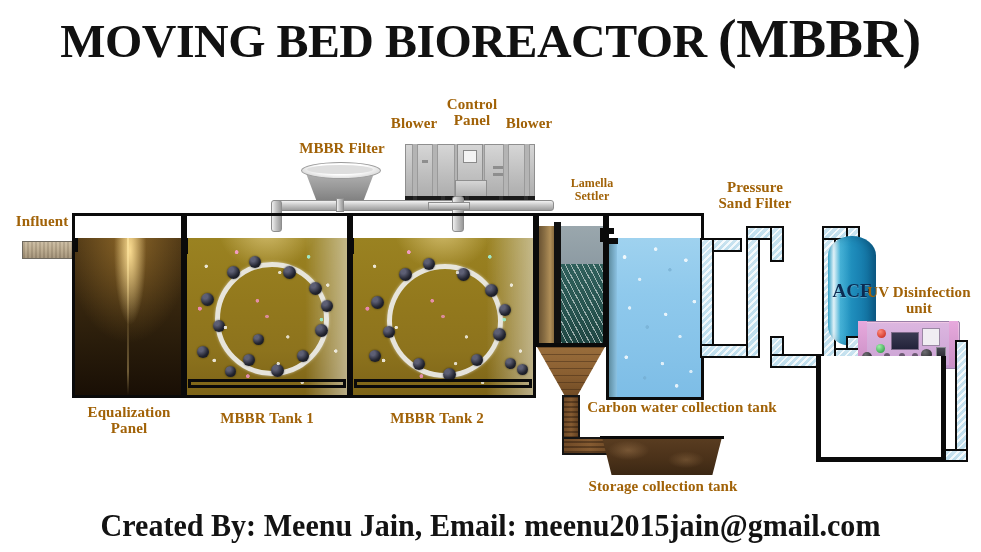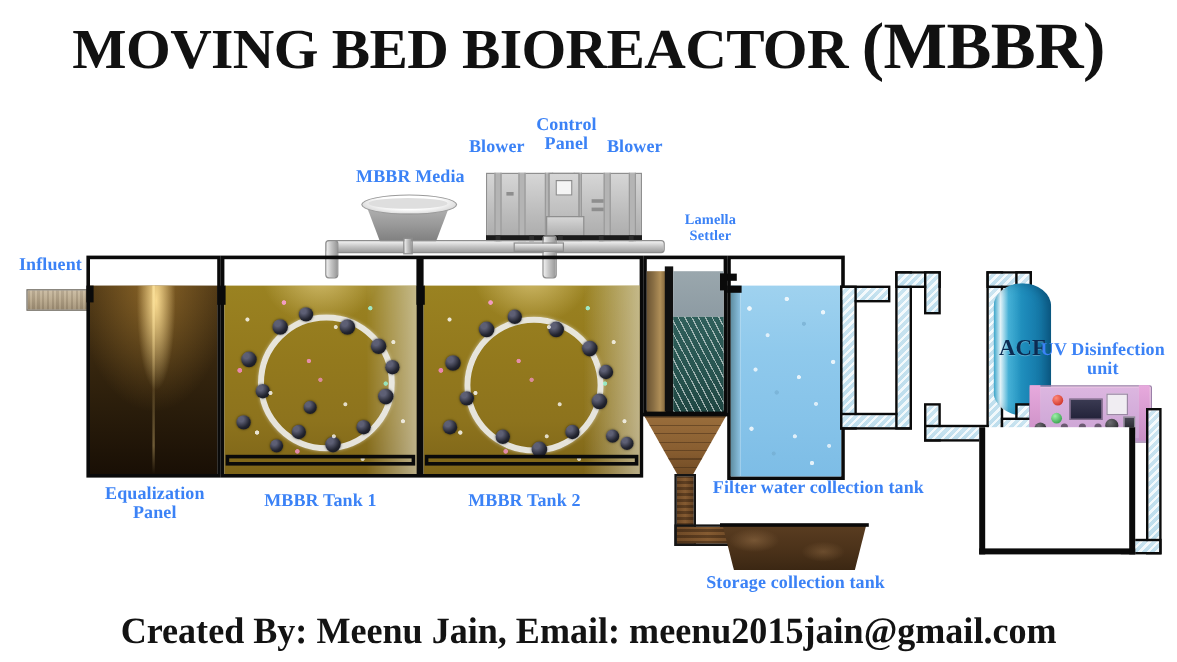--- a/index.html
+++ b/index.html
@@ -1,20 +1,20 @@
 <!DOCTYPE html>
 <html><head>
 <meta charset="utf-8">
 <style>
   html,body{margin:0;padding:0;background:#ffffff;}
   body{width:981px;height:552px;position:relative;overflow:hidden;
        font-family:"Liberation Serif","DejaVu Serif",serif;}
   #stage{position:absolute;left:0;top:0;width:981px;height:552px;}
 
-  .lbl{position:absolute;font-weight:bold;color:#3b82f6;text-align:center;
+  .lbl{position:absolute;font-weight:bold;color:#a16207;text-align:center;
        line-height:1.05;letter-spacing:.1px;white-space:pre-line;}
 
   
   #title{position:absolute;left:0;top:7px;width:981px;text-align:center;
          font-family:"Liberation Serif","DejaVu Serif",serif;
          font-weight:bold;font-size:47px;letter-spacing:-.5px;color:#111;
          transform:scaleX(1.02);}
   #title .big{font-size:55px;}
 
   
@@ -188,21 +188,21 @@
 
 <div id="stage">
 
   <div id="title">
     <span>MOVING BED BIOREACTOR </span><span class="big">(MBBR)</span>
   </div>
 
   <div class="media-body" style="left:304px;top:168px;width:72px;height:34px;"></div>
   <div class="media-rim" style="left:301px;top:162px;width:78px;height:15px;"></div>
   <div class="media-inner" style="left:307px;top:165px;width:66px;height:9px;"></div>
-  <div class="lbl" style="left:284px;top:141px;width:116px;font-size:15px;">MBBR Media</div>
+  <div class="lbl" style="left:284px;top:141px;width:116px;font-size:15px;">MBBR Filter</div>
 
   <div class="bl-box" style="left:405px;top:144px;width:128px;height:52px;"></div>
   <div class="bl-frame" style="left:412px;top:144px;width:4px;height:60px;"></div>
   <div class="bl-frame" style="left:432px;top:144px;width:4px;height:60px;"></div>
   <div class="bl-frame" style="left:454px;top:144px;width:5px;height:60px;"></div>
   <div class="bl-frame" style="left:478px;top:144px;width:5px;height:60px;"></div>
   <div class="bl-frame" style="left:503px;top:144px;width:4px;height:60px;"></div>
   <div class="bl-frame" style="left:524px;top:144px;width:4px;height:60px;"></div>
   <div class="bl-box" style="left:457px;top:144px;width:24px;height:58px;"></div>
   <div class="bl-screen" style="left:463px;top:150px;width:12px;height:11px;"></div>
@@ -300,29 +300,31 @@
   <div class="sludge-pipe" style="left:562px;top:395px;width:14px;height:56px;"></div>
   <div class="sludge-pipe" style="left:562px;top:437px;width:52px;height:14px;"></div>
   <div class="sludge-tank" style="left:602px;top:437px;width:120px;height:38px;"></div>
   <div class="blackbar" style="left:600px;top:436px;width:124px;height:3px;"></div>
   <div class="lbl" style="left:573px;top:479px;width:180px;font-size:15px;">Storage collection tank</div>
 
   <div class="tankwall" style="left:606px;top:213px;width:98px;height:187px;"></div>
   <div class="tw-edge" style="left:609px;top:238px;width:8px;height:159px;"></div>
   <div class="tw-water" style="left:617px;top:238px;width:84px;height:159px;"></div>
   <div class="blackbar" style="left:606px;top:238px;width:12px;height:6px;"></div>
-  <div class="lbl" style="left:582px;top:400px;width:200px;font-size:15px;">Filter water collection tank</div>
+  <div class="lbl" style="left:582px;top:400px;width:200px;font-size:15px;">Carbon water collection tank</div>
 
   <div class="bpipe" style="left:700px;top:238px;width:42px;height:14px;"></div>
   <div class="bpipe" style="left:700px;top:238px;width:14px;height:120px;"></div>
   <div class="bpipe" style="left:700px;top:344px;width:60px;height:14px;"></div>
   <div class="bpipe" style="left:746px;top:226px;width:14px;height:132px;"></div>
   <div class="bpipe" style="left:746px;top:226px;width:38px;height:14px;"></div>
   <div class="bpipe" style="left:770px;top:226px;width:14px;height:36px;"></div>
 
+  <div class="lbl" style="left:700px;top:180px;width:110px;font-size:15px;">Pressure
+Sand Filter</div>
 
   <div class="bpipe" style="left:770px;top:336px;width:14px;height:32px;"></div>
   <div class="bpipe" style="left:770px;top:354px;width:66px;height:14px;"></div>
   <div class="bpipe" style="left:822px;top:226px;width:14px;height:142px;"></div>
   <div class="bpipe" style="left:822px;top:226px;width:38px;height:14px;"></div>
   <div class="bpipe" style="left:846px;top:226px;width:14px;height:36px;"></div>
 
   <div class="vessel" style="left:828px;top:236px;width:48px;height:110px;">
     <span>ACF</span>
   </div>

